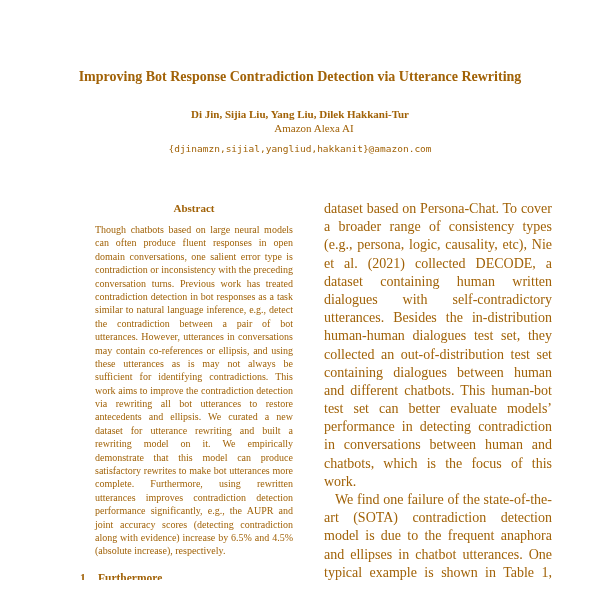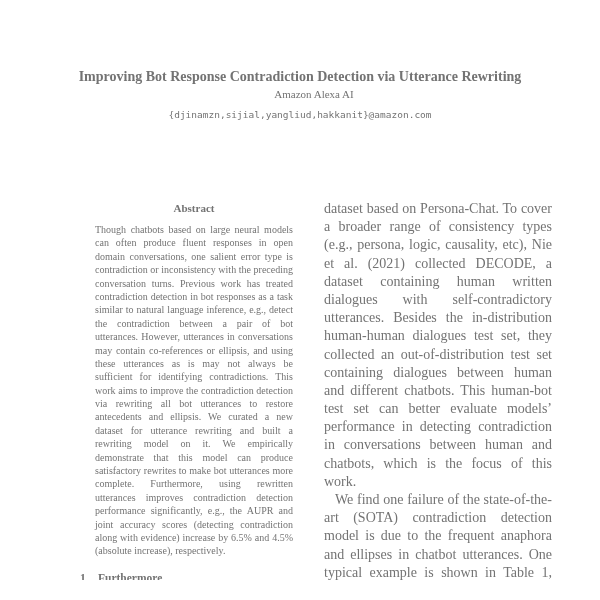--- a/index.html
+++ b/index.html
@@ -1,20 +1,20 @@
 <!DOCTYPE html>
 <html><head>
 <meta charset="utf-8">
 <style>
   * { box-sizing: border-box; }
   html, body { margin: 0; padding: 0; background: #ffffff; }
   .page {
     width: 600px; height: 580px; background: #ffffff; position: relative;
     overflow: hidden; font-family: "Liberation Serif", "DejaVu Serif", serif;
-    color: #737373;
+    color: #a16207;
   }
   .header { position: absolute; top: 0; left: 0; right: 0; text-align: center; }
   .title { margin-top: 68px; padding: 0 52px; font-size: 14px; font-weight: bold; line-height: 1.25; }
   .authors { margin-top: 22px; font-size: 11px; font-weight: bold; }
   .affiliation { margin-top: 2px; font-size: 11px; padding-left: 28px; }
   .email { margin-top: 9px; font-size: 9.5px; font-family: "DejaVu Sans Mono", "Liberation Mono", monospace; }
   .columns { position: absolute; top: 200px; left: 80px; width: 472px; display: flex; gap: 16px; align-items: flex-start; }
   .col { width: 228px; }
   .abstract-heading { text-align: center; font-weight: bold; font-size: 11px; margin: 2px 0 9px 0; }
   .abstract-text { margin: 0 15px; font-size: 10px; line-height: 1.34; text-align: justify; }
@@ -23,20 +23,21 @@
   .body-text { font-size: 14px; line-height: 1.3; text-align: justify; margin: 0; }
   .para-indent { text-indent: 11px; }
 </style>
 </head>
 <body>
 
 <div class="page">
 
   <div class="header">
     <div class="title">Improving Bot Response Contradiction Detection via Utterance Rewriting</div>
+    <div class="authors">Di Jin, Sijia Liu, Yang Liu, Dilek Hakkani-Tur</div>
     <div class="affiliation">Amazon Alexa AI</div>
     <div class="email">{djinamzn,sijial,yangliud,hakkanit}@amazon.com</div>
   </div>
 
   <div class="columns">
 
     <div class="col">
       <div class="abstract-heading">Abstract</div>
       <div class="abstract-text">Though chatbots based on large neural models can often produce fluent responses in open domain conversations, one salient error type is contradiction or inconsistency with the preceding conversation turns. Previous work has treated contradiction detection in bot responses as a task similar to natural language inference, e.g., detect the contradiction between a pair of bot utterances. However, utterances in conversations may contain co-references or ellipsis, and using these utterances as is may not always be sufficient for identifying contradictions. This work aims to improve the contradiction detection via rewriting all bot utterances to restore antecedents and ellipsis. We curated a new dataset for utterance rewriting and built a rewriting model on it. We empirically demonstrate that this model can produce satisfactory rewrites to make bot utterances more complete. Furthermore, using rewritten utterances improves contradiction detection performance significantly, e.g., the AUPR and joint accuracy scores (detecting contradiction along with evidence) increase by 6.5% and 4.5% (absolute increase), respectively.</div>
       <div class="section-heading">

